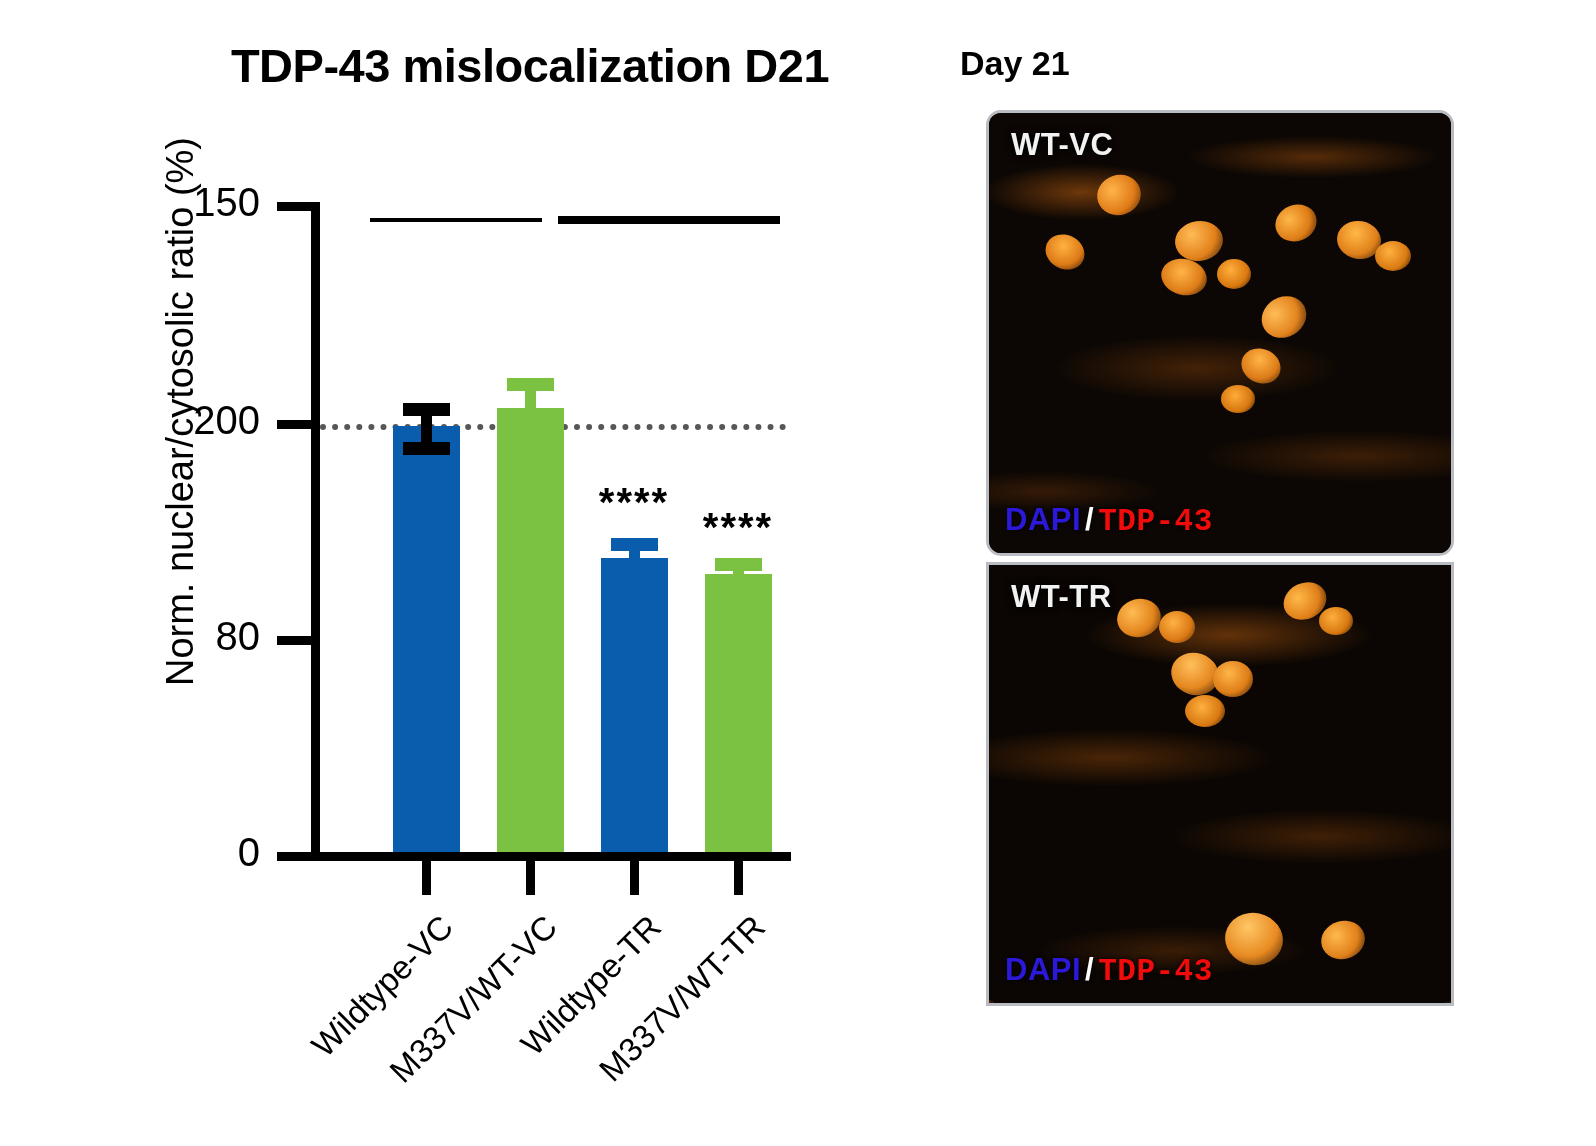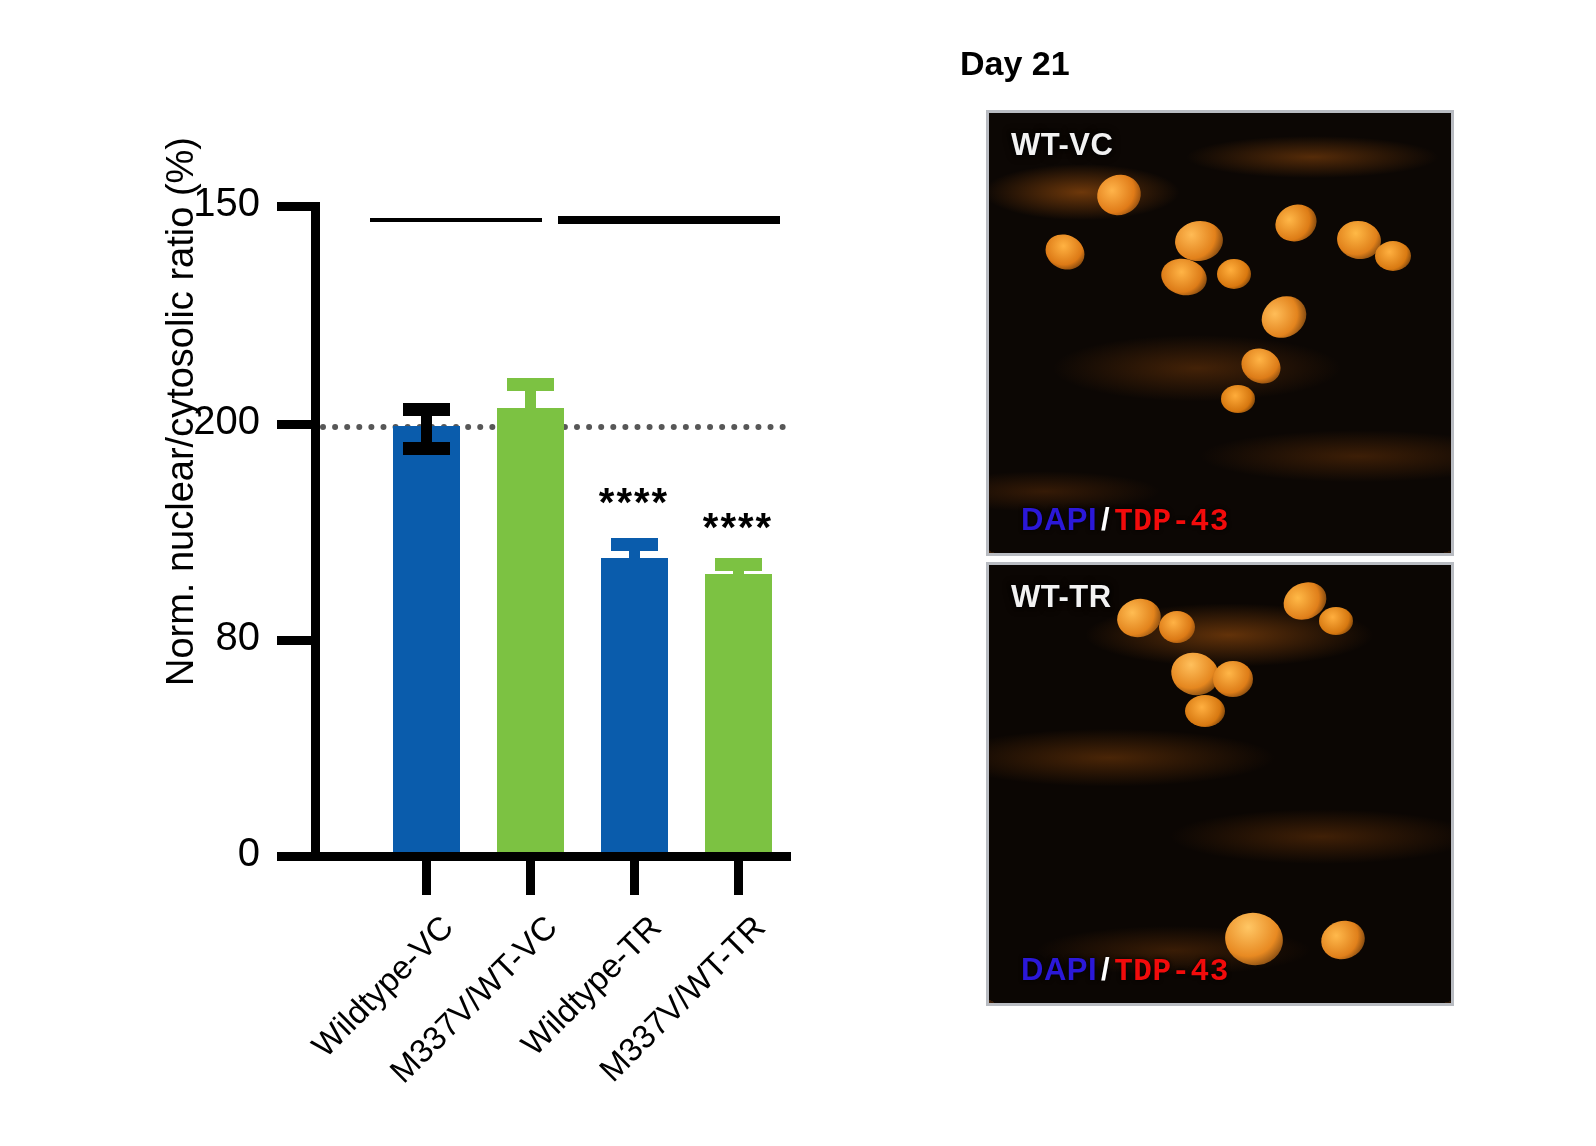--- a/index.html
+++ b/index.html
@@ -93,48 +93,49 @@
     position:absolute;left:0;top:44px;width:520px;text-align:left;
     font-size:34px;font-weight:bold;
   }
   .img-box{
     position:absolute;left:26px;
     width:462px;
     background:#0a0603;
     border:3px solid #b9bcc2;
     overflow:hidden;
   }
-  .img-box.top{top:110px;height:440px;}
+  .img-box.top{top:110px;height:440px;border-radius:15px;}
   .img-box.bottom{top:562px;height:438px;}
   .img-inner{position:absolute;inset:0;overflow:hidden;}
 
   .panel-tag{
     position:absolute;left:22px;top:14px;
     font-size:31px;font-weight:bold;color:#f2f2f2;
     text-shadow:0 0 4px #000,0 0 8px #000;
     letter-spacing:0.5px;
   }
   .chan-legend{
     position:absolute;left:16px;bottom:14px;
     font-size:31px;font-weight:bold;letter-spacing:0.5px;
     text-shadow:0 0 4px #000;
   }
-  .chan-dapi{color:#2b18d8;margin-left:16px;}
+  .chan-dapi{color:#2b18d8;}
   .chan-slash{color:#ffffff;padding:0 4px;}
   .chan-tdp{color:#f20b0b;font-family:Liberation Mono, monospace;}
 
   .blob{position:absolute;border-radius:50%;}
 </style>
 </head>
 <body>
 
 <div class="figure">
 
   <div class="chart-panel">
 
+    <div class="chart-title">TDP-43 mislocalization D21</div>
 
     <div class="ylabel">Norm. nuclear/cytosolic ratio (%)</div>
 
     <div class="plot">
 
       <div class="axis-y"></div>
       <div class="axis-x"></div>
 
       <div class="ytick" style="top:202px;"></div>
       <div class="ytick-label" style="left:170px;top:182px;">150</div>

